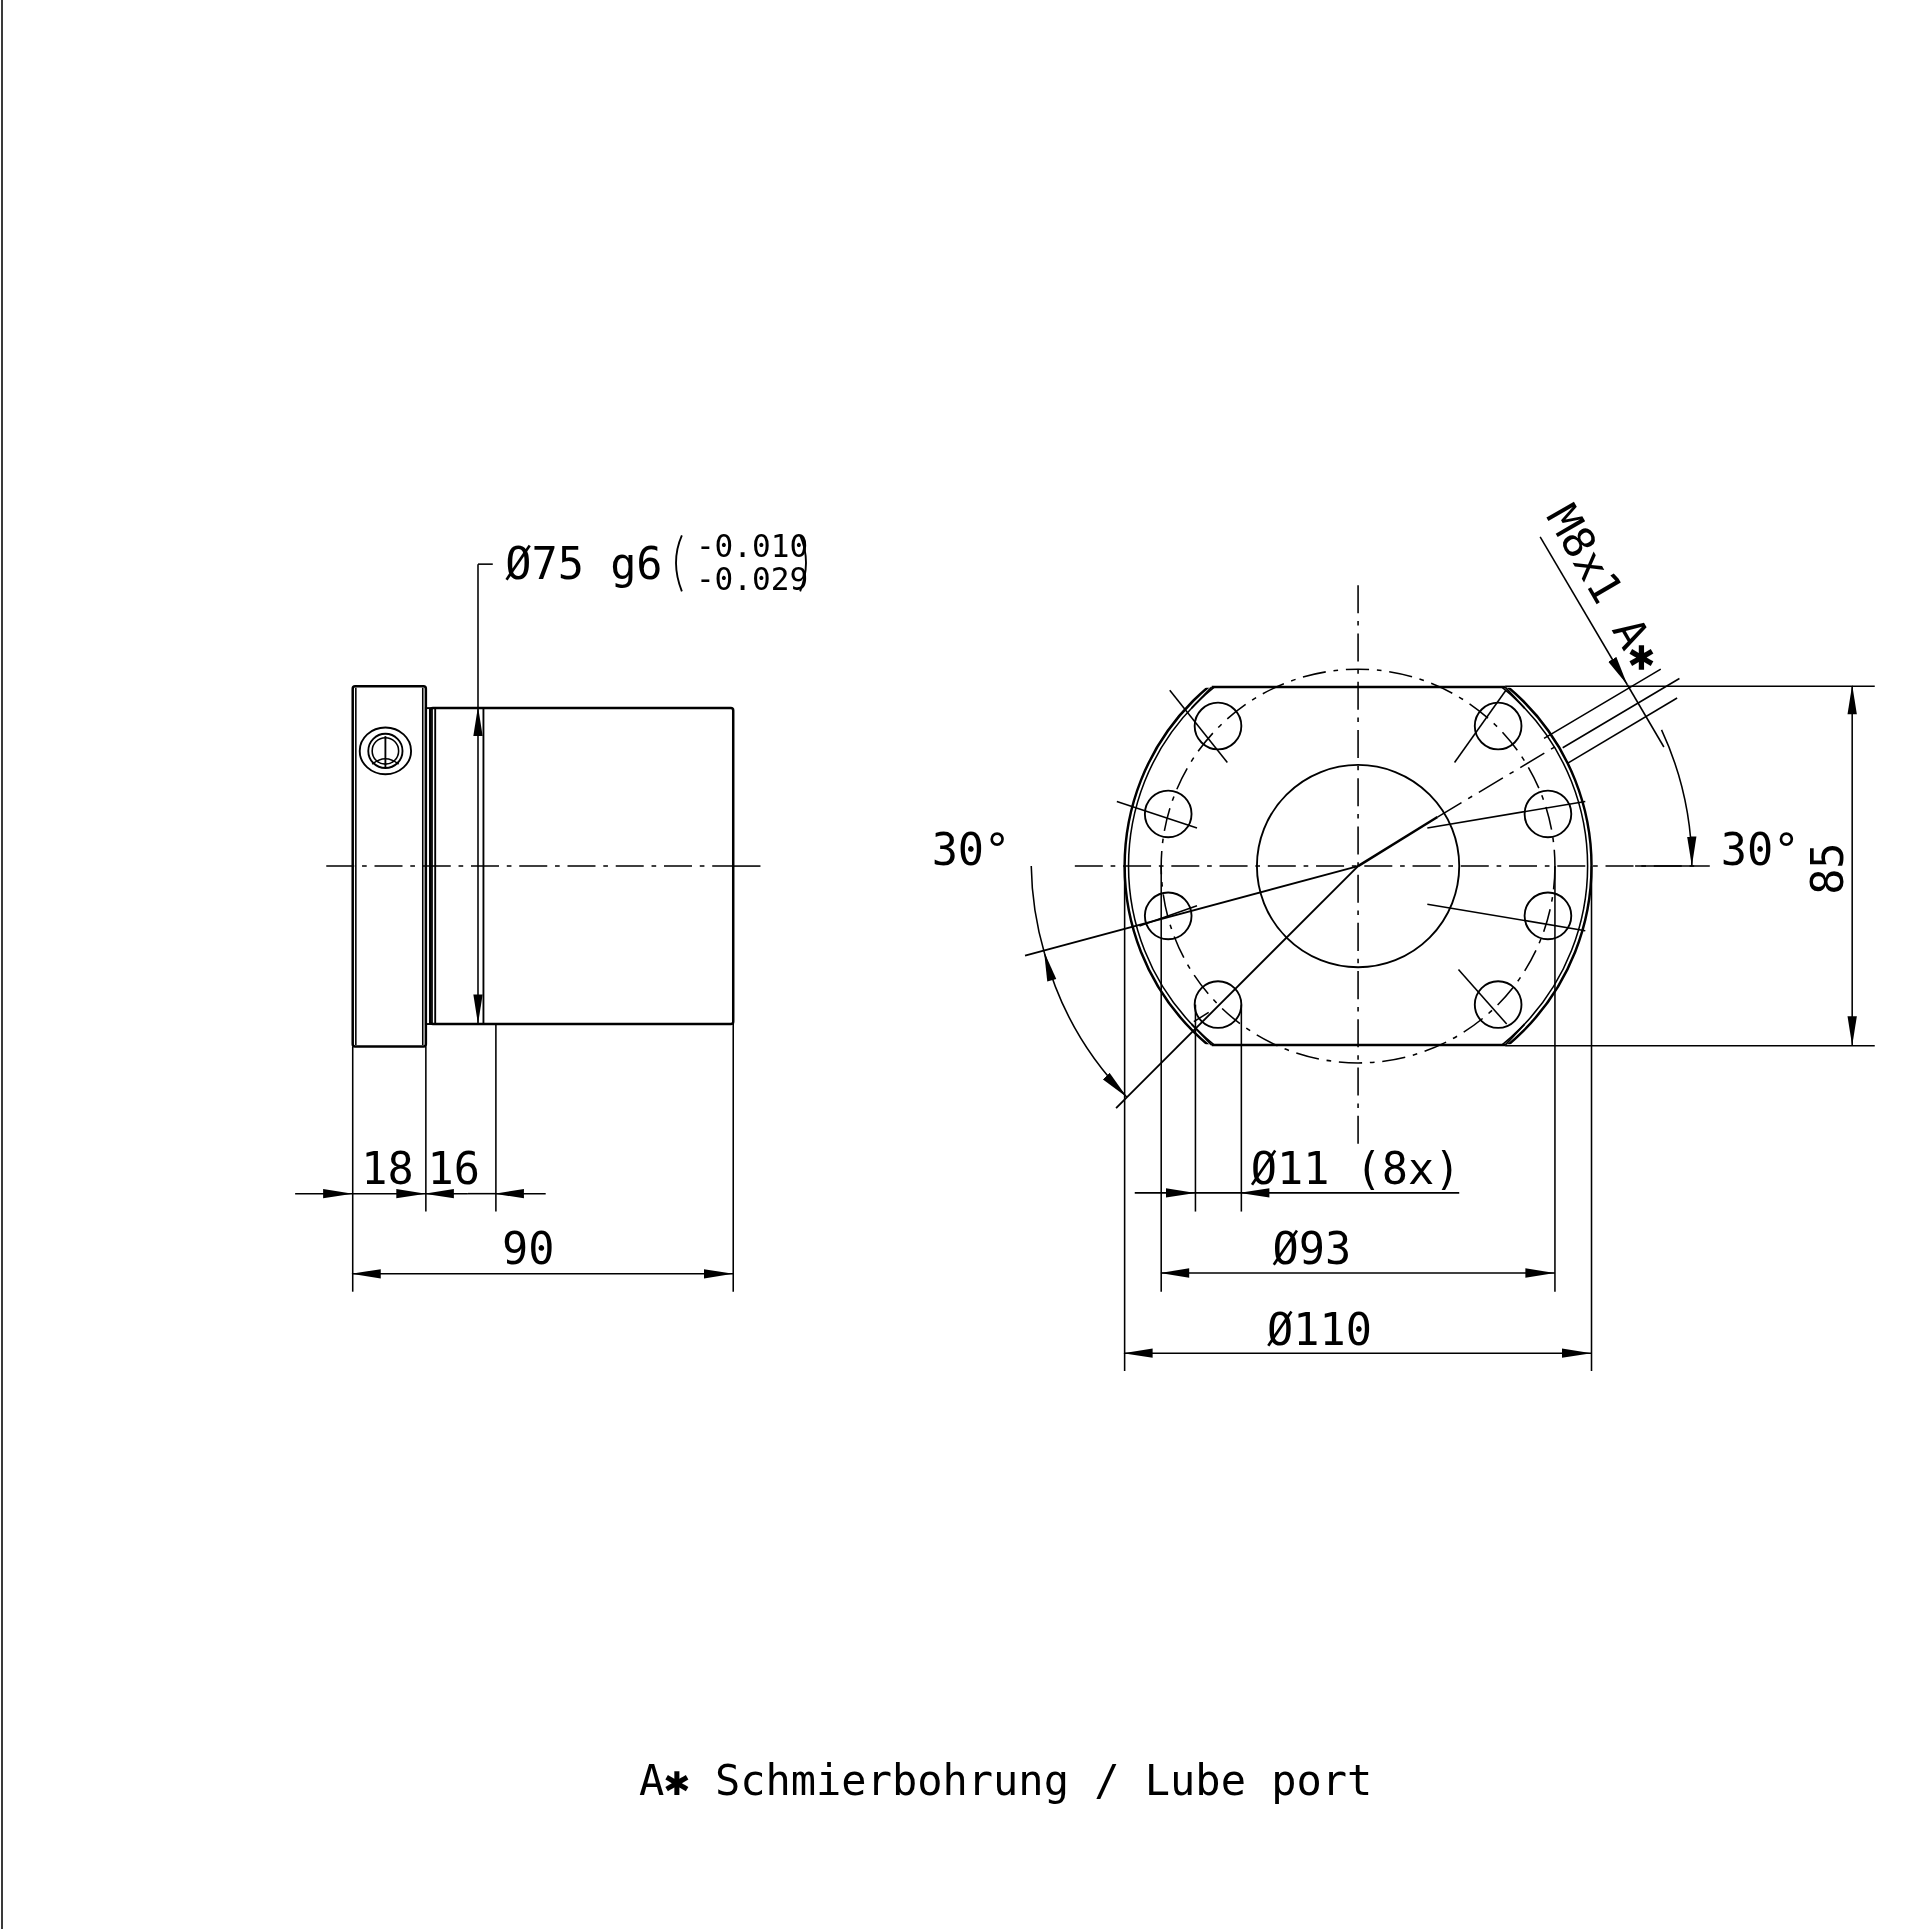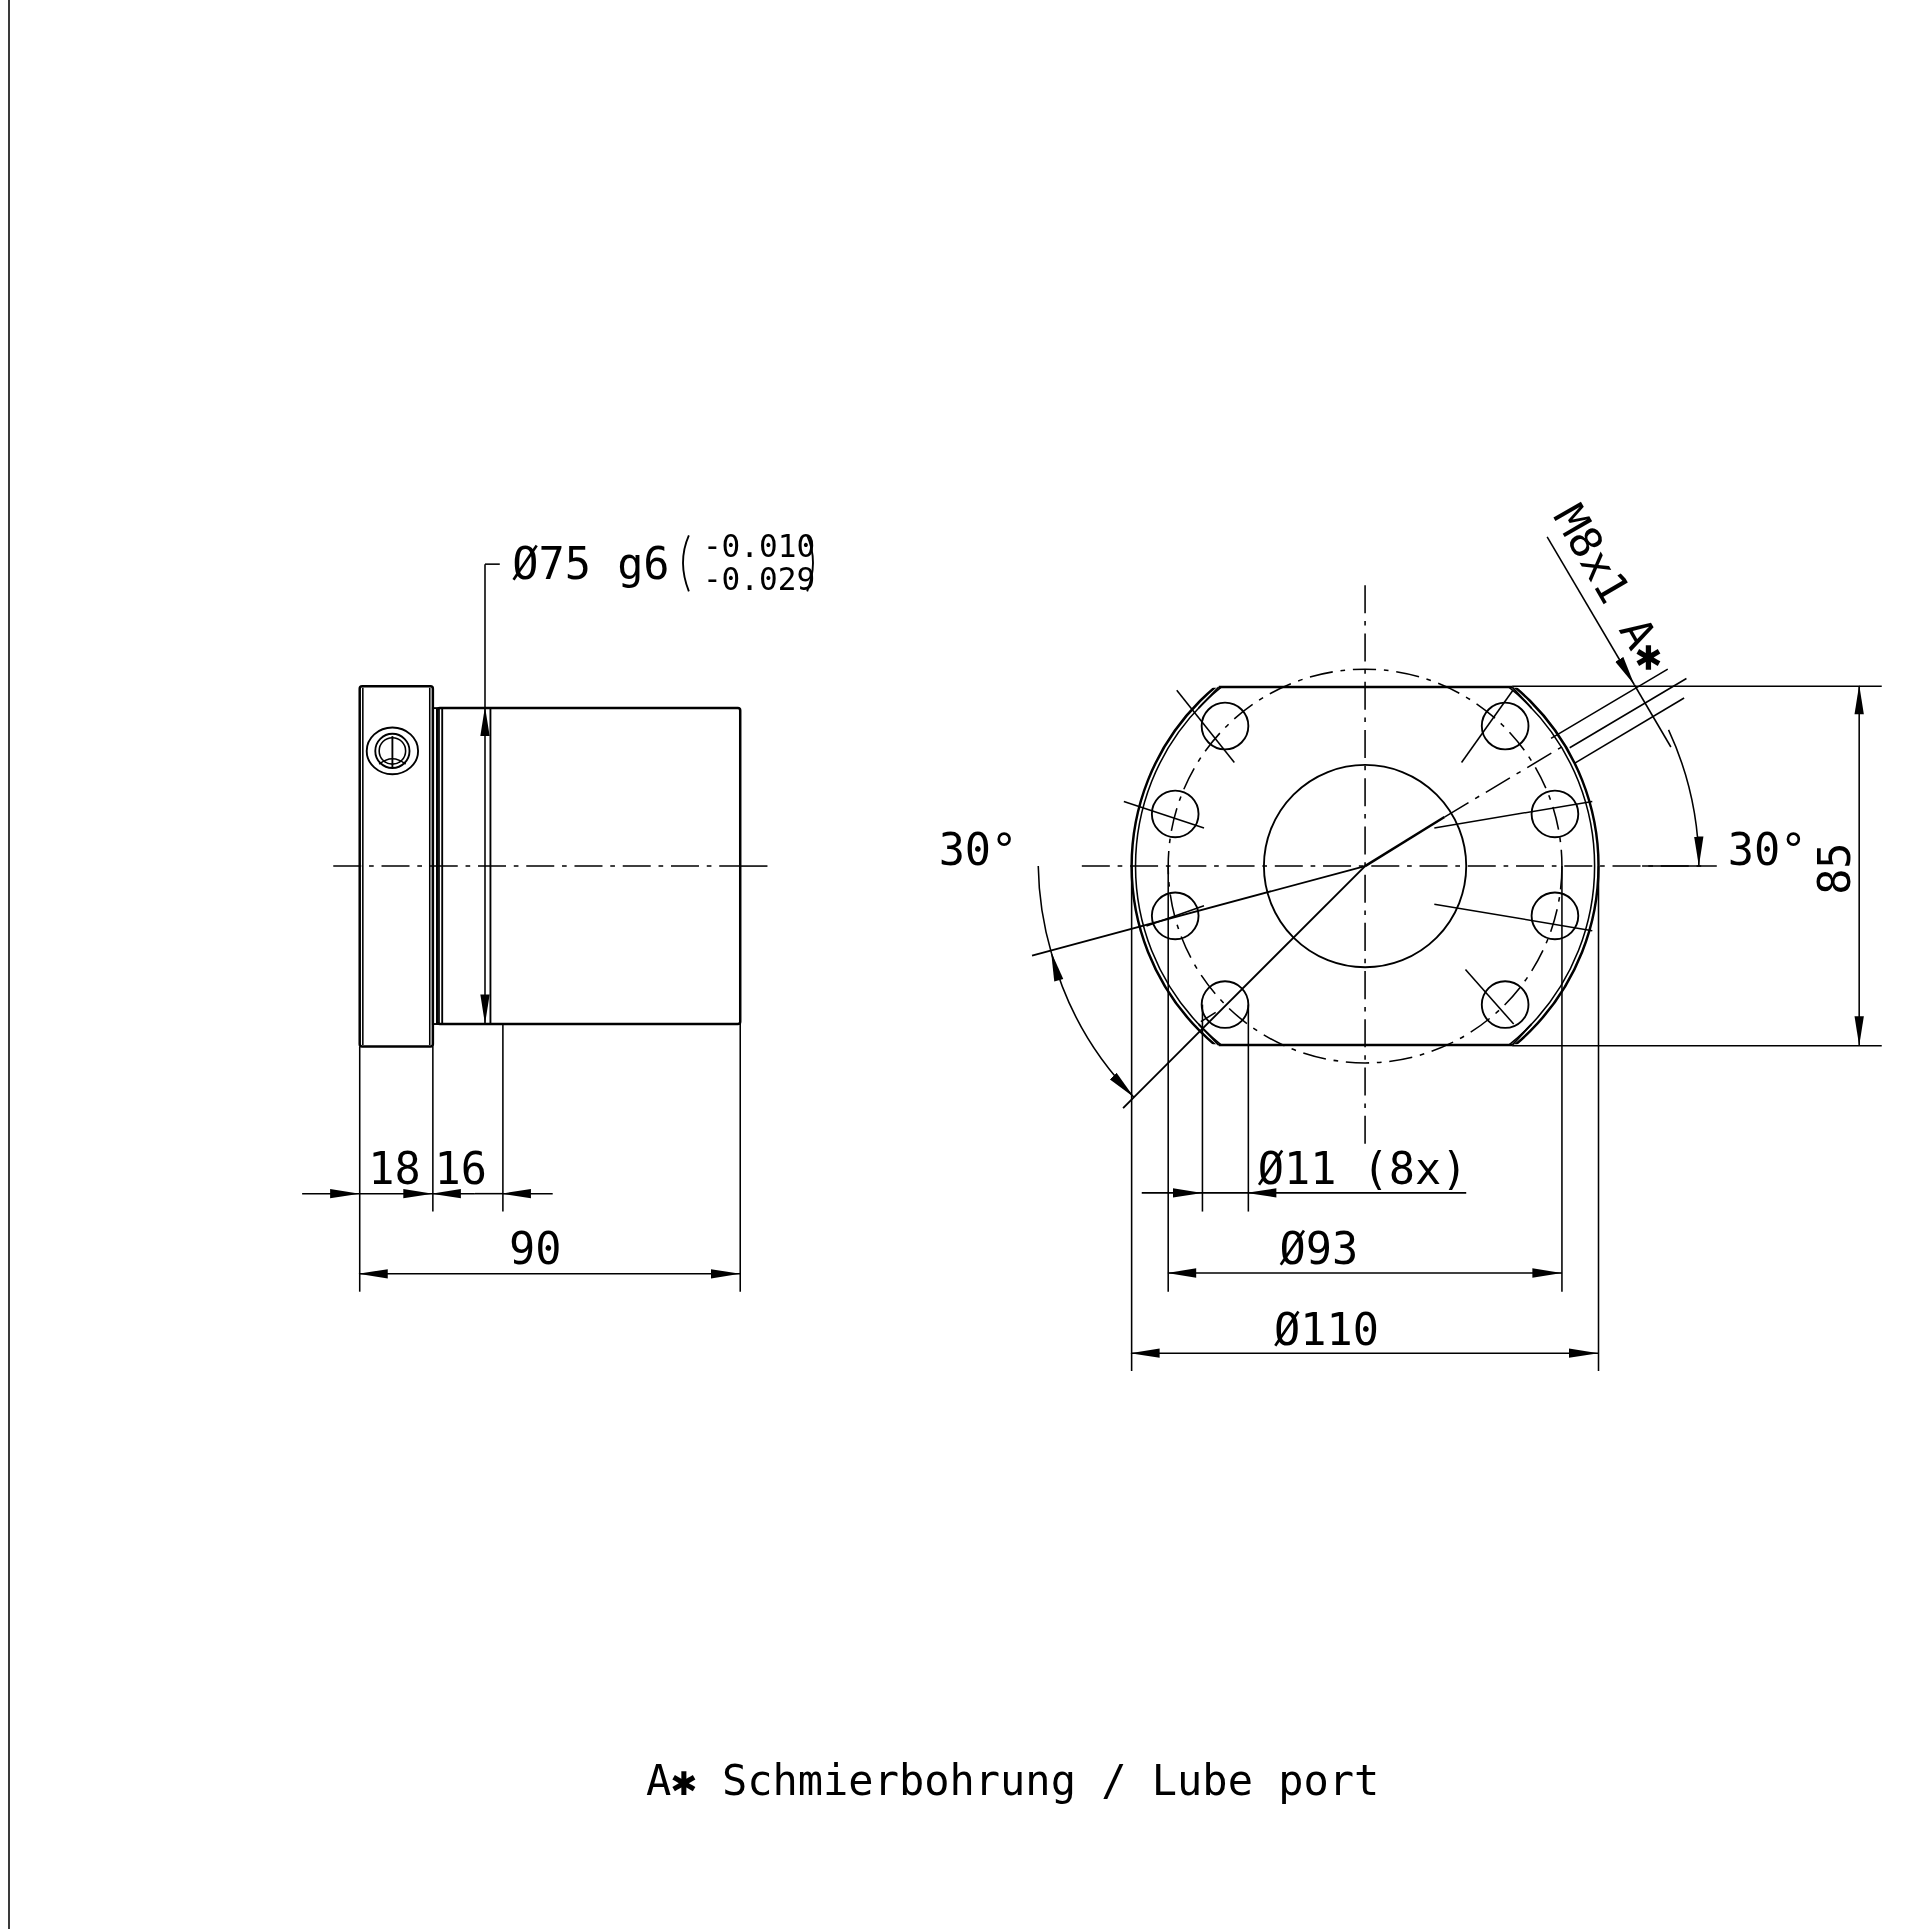--- a/index.html
+++ b/index.html
@@ -1,17 +1,17 @@
 <!DOCTYPE html>
 <html style="font-size:12.5px"><head>
 <meta charset="utf-8">
 <style>
   html, body { margin: 0; padding: 0; background: #ffffff; }
   body { width: 1929px; height: 1929px; position: relative; overflow: hidden; }
-  #sheet { position: absolute; left: 8px; top: 0; width: 1709px; height: 1929px; }
+  #sheet { position: absolute; left: 1px; top: 0; width: 1709px; height: 1929px; }
   .left-border { position: absolute; left: 0; top: 0; width: 1.6px; height: 1929px; background: #3a3a3a; }
   svg text { font-family: "DejaVu Sans Mono", "Liberation Mono", monospace; fill: #000; }
   .ln { stroke: #000; fill: none; stroke-width: 2.4; }
   .thick { stroke: #000; fill: none; stroke-width: 3.2; }
   .thin { stroke: #000; fill: none; stroke-width: 2; }
   .center { stroke: #000; fill: none; stroke-width: 2; stroke-dasharray: 36 10 6 10; }
   .pcd { stroke: #000; fill: none; stroke-width: 2; stroke-dasharray: 30 10 6 10; }
   .dimtxt { font-size: 56px; }
   .tol { font-size: 40px; }
   .note { font-size: 54px; }

